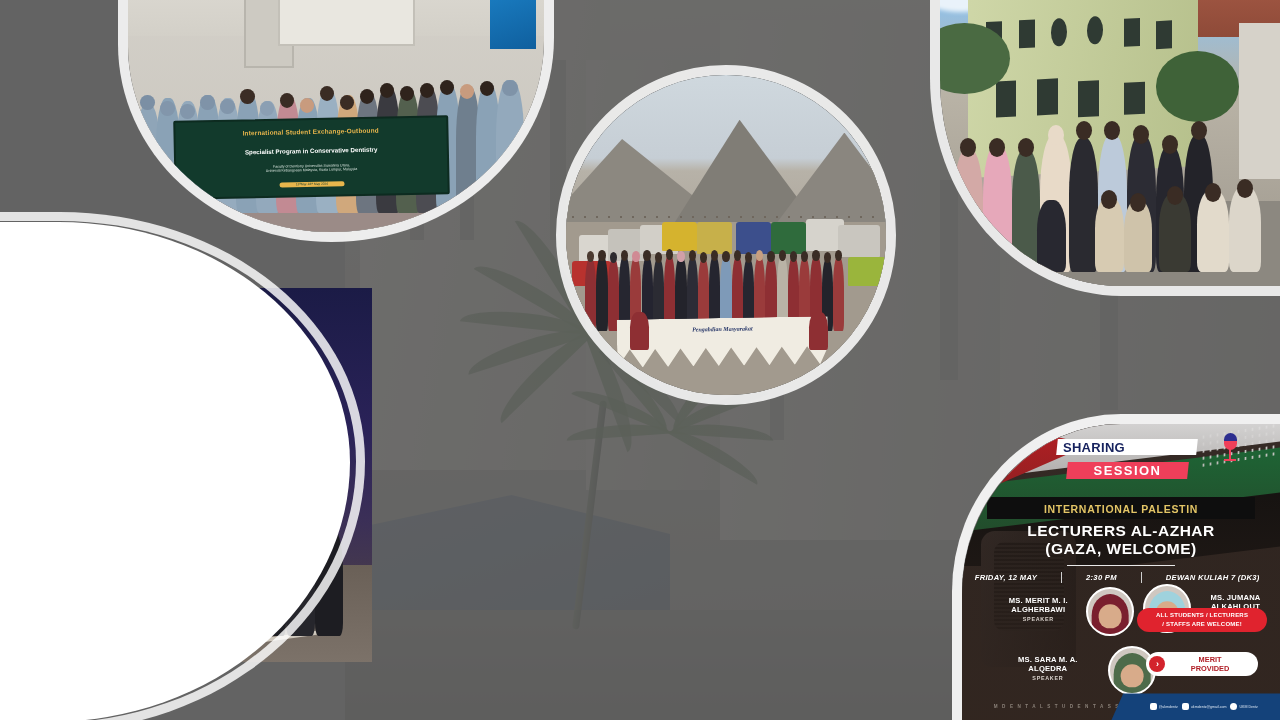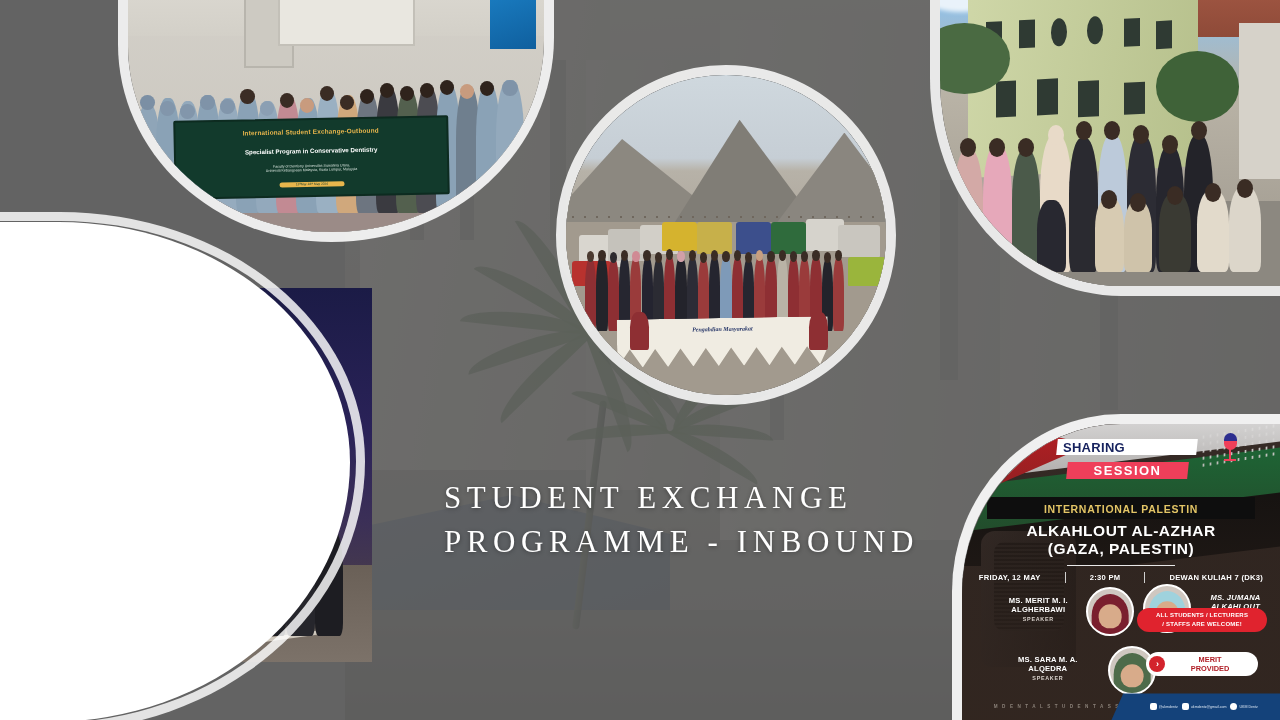--- a/index.html
+++ b/index.html
@@ -154,21 +154,21 @@
   .mic-icon .cap { position:absolute; left:3px; top:0; width:13px; height:9px; background:#2d2e8f; border-radius:7px 7px 0 0; }
   .mic-icon .low { position:absolute; left:3px; top:8px; width:13px; height:9px; background:#ef3f5a; border-radius:0 0 7px 7px; }
   .mic-icon .stem { position:absolute; left:8px; top:16px; width:2px; height:10px; background:#ef3f5a; }
   .mic-icon .base { position:absolute; left:3px; top:26px; width:12px; height:2px; background:#ef3f5a; }
 
   .intl-bar { position:absolute; left:8%; top:24.5%; width:84%; background:#0e0e0e; text-align:center; padding:2px 0; }
   .intl-bar span { color:#e3c566; font-weight:800; font-size:10.5px; letter-spacing:.7px; }
   .uni-line { position:absolute; left:4%; width:92%; text-align:center; color:#fff; font-weight:900;
         font-size:15.5px; letter-spacing:.5px; line-height:1.05; }
   .rule { position:absolute; left:33%; width:34%; height:1.5px; background:#e8e8e8; top:47.5%; }
-  .meta { position:absolute; left:4%; top:50%; width:92%; display:flex; justify-content:center; align-items:center; gap:24px; }
+  .meta { position:absolute; left:4%; top:50%; width:92%; display:flex; align-items:center; gap:24px;font-style:italic; }
   .meta span { color:#fff; font-weight:800; font-size:7.6px; letter-spacing:.3px; white-space:nowrap; }
   .meta i { width:1px; height:11px; background:#cfcfcf; display:block; }
 
   .spk { position:absolute; text-align:center; }
   .spk .nm { color:#fff; font-weight:800; font-size:7.6px; line-height:1.25; letter-spacing:.2px; }
   .spk .rl { color:#d9d2cc; font-weight:700; font-size:5.4px; letter-spacing:.7px; margin-top:1px; }
   .avatar { position:absolute; border-radius:50%; border:2px solid #fff; overflow:hidden; background:#cfc7c0; }
   .av-face { position:absolute; left:50%; top:46%; width:52%; height:52%; transform:translate(-50%,-20%);
         border-radius:50% 50% 46% 46%; background:#d8ab8a; }
   .av-scarf { position:absolute; left:50%; top:12%; width:84%; height:96%; transform:translateX(-50%);
@@ -537,22 +537,22 @@
       <div class="sharing-box">
         <span>SHARING</span>
       </div>
       <div class="session-box">
         <span>SESSION</span>
       </div>
 
       <div class="intl-bar">
         <span>INTERNATIONAL PALESTIN</span>
       </div>
-      <div class="uni-line" style="top:33.5%;">ALKAHLOUT AL-AZHAR</div>
-      <div class="uni-line" style="top:39.5%;">(GAZA, PALESTIN)</div>
+      <div class="uni-line" style="top:33.5%;">LECTURERS AL-AZHAR</div>
+      <div class="uni-line" style="top:39.5%;">(GAZA, WELCOME)</div>
       <div class="rule"></div>
 
       <div class="meta">
         <span>FRIDAY, 12 MAY</span>
         <i></i>
         <span>2:30 PM</span>
         <i></i>
         <span>DEWAN KULIAH 7 (DK3)</span>
       </div>
 
@@ -563,21 +563,21 @@
       </div>
       <div class="avatar" style="left:39%;top:55%;width:15%;height:16.5%;">
         <div class="av-scarf" style="background:#7a1f2e;"></div>
           <div class="av-face"></div>
       </div>
       <div class="avatar" style="left:57%;top:54%;width:15%;height:16.5%;">
         <div class="av-scarf" style="background:#9fd2dd;"></div>
           <div class="av-face"></div>
       </div>
       <div class="spk" style="left:73%;top:57%;width:26%;">
-        <div class="nm" style="white-space:pre-line;font-style:italic;">MS. JUMANA
+        <div class="nm" style="white-space:pre-line;">MS. JUMANA
 ALKAHLOUT</div>
         <div class="rl">SPEAKER</div>
       </div>
       <div class="spk" style="left:9%;top:78%;width:36%;">
         <div class="nm" style="white-space:pre-line;">MS. SARA M. A.
 ALQEDRA</div>
         <div class="rl">SPEAKER</div>
       </div>
       <div class="avatar" style="left:46%;top:75%;width:15%;height:16.5%;">
         <div class="av-scarf" style="background:#4e6b4a;"></div>
@@ -609,16 +609,14 @@
           </div>
           <div class="soc">
             <b class="fb"></b>
             <span>UKM Dentz</span>
           </div>
         </div>
       </div>
     </div>
   </div>
 
-  <div class="headline">STUDENT EXCHANGE
-PROGRAMME - INBOUND</div>
 
 </div>
 
 </body></html>

